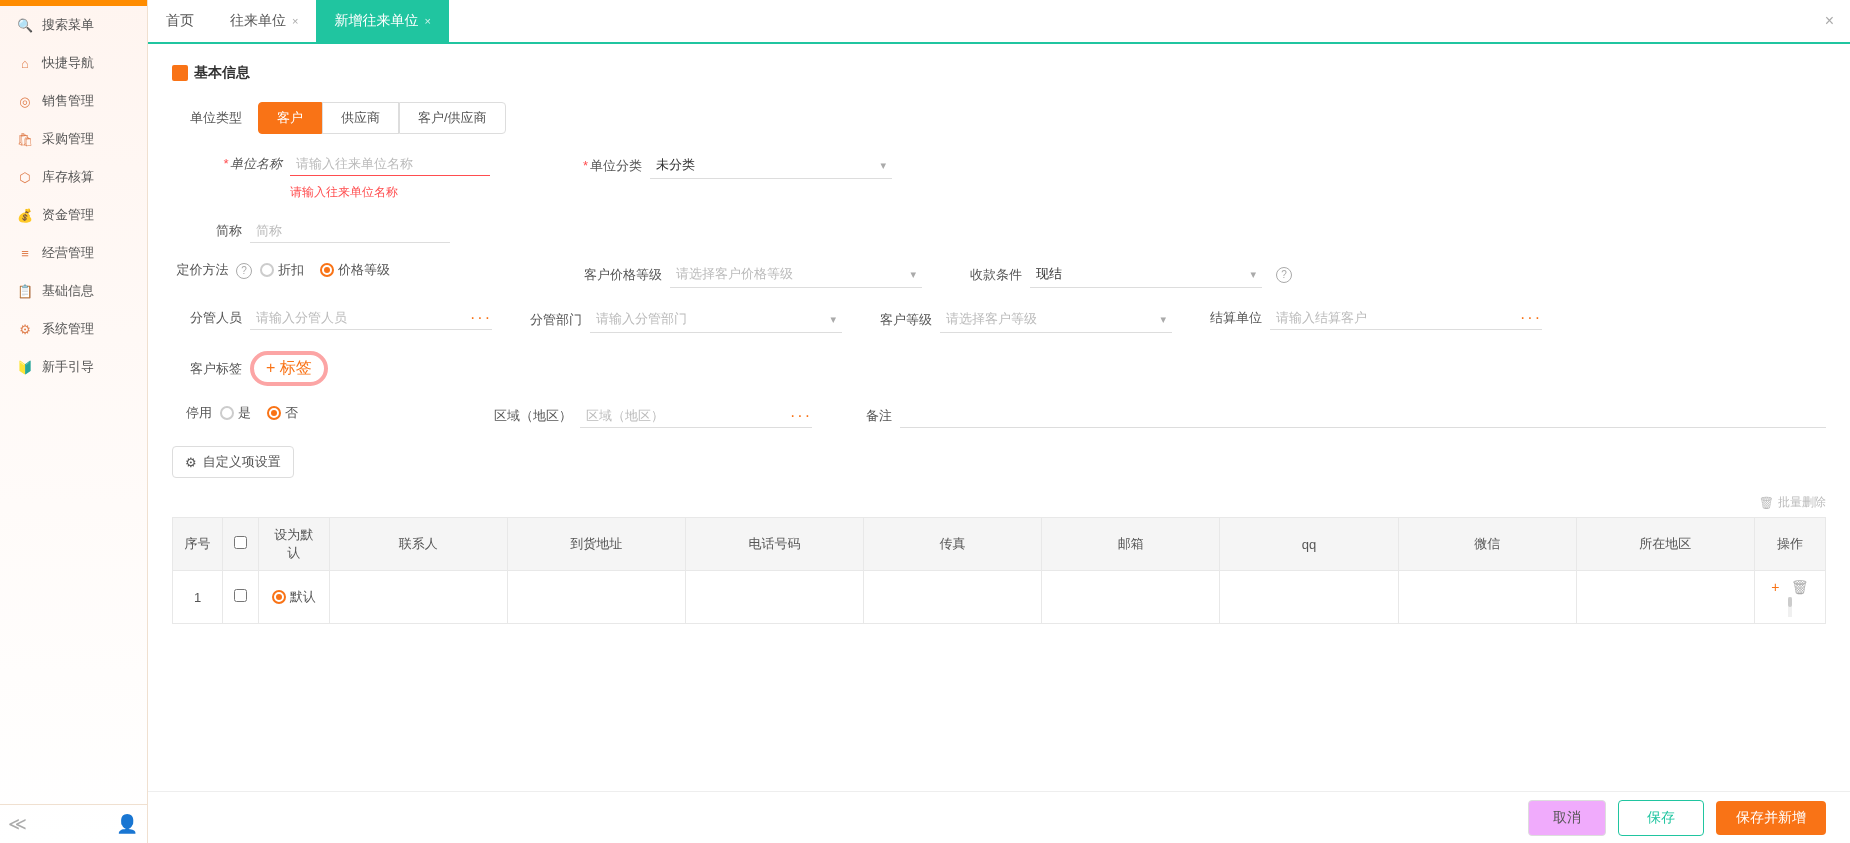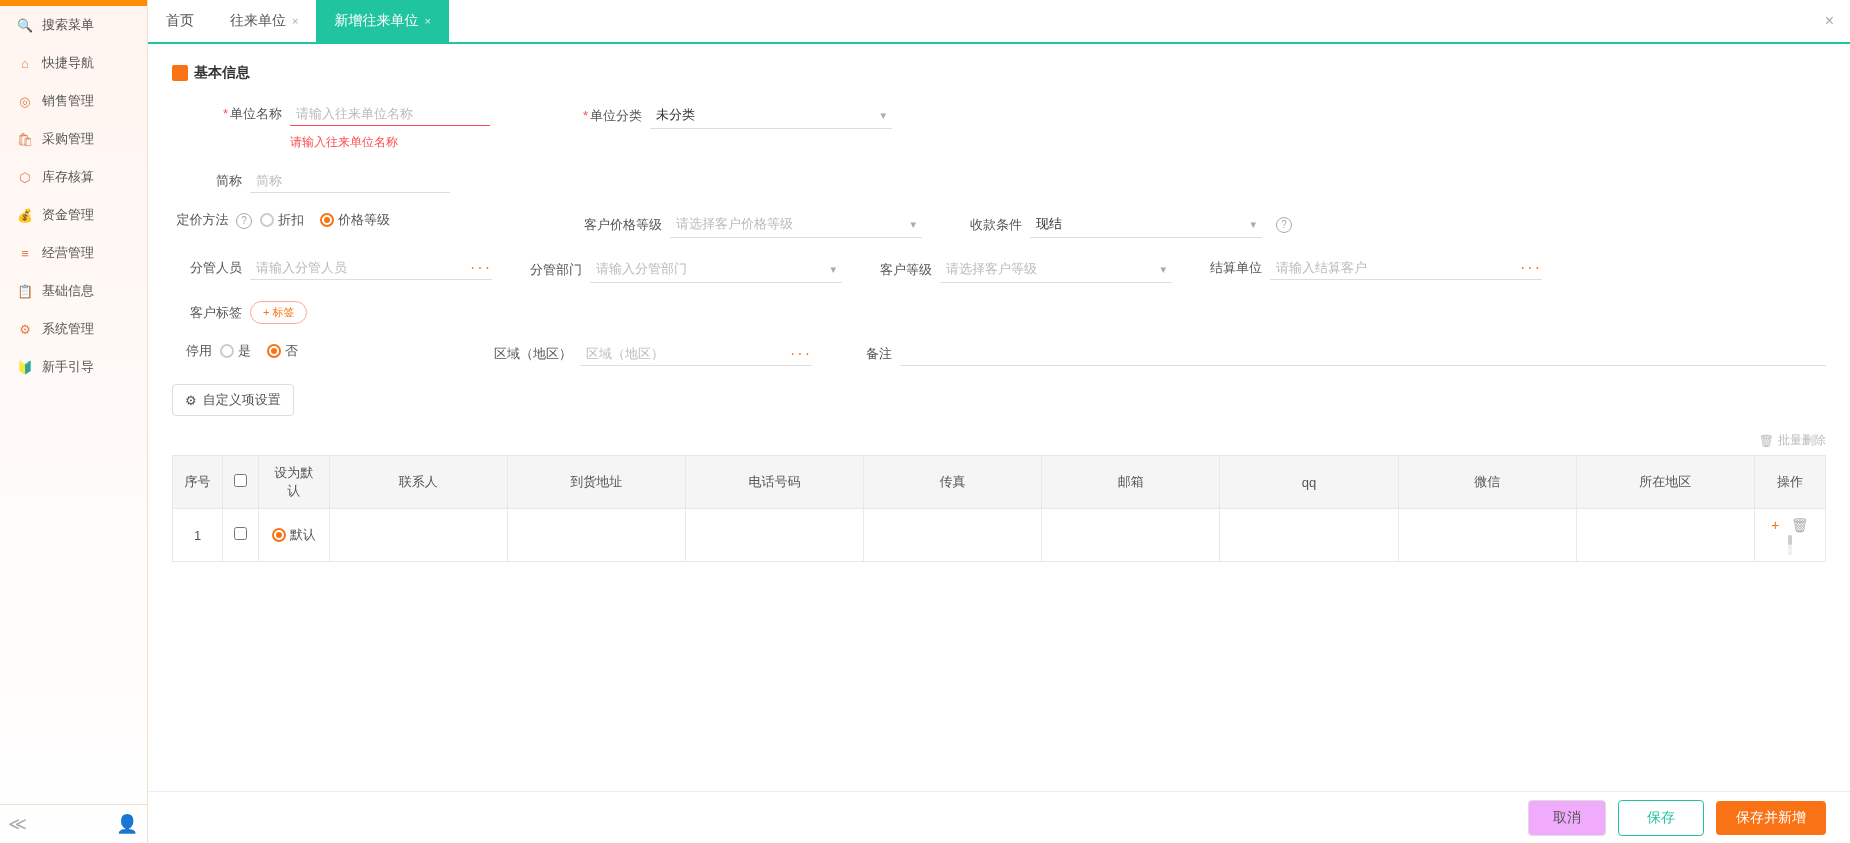--- a/index.html
+++ b/index.html
@@ -233,25 +233,25 @@
     
     .more-dots {
       color: #f97316;
       cursor: pointer;
       font-size: 16px;
       letter-spacing: 2px;
     }
 
     
     .tag-btn {
-      border: 1px solid #fca5a5;
+      border: 4px solid #fca5a5;
       color: #f97316;
       border-radius: 20px;
       padding: 3px 12px;
-      font-size: 11px;
+      font-size: 16px;
       cursor: pointer;
       background: #fff;
     }
 
     
     .custom-settings-btn {
       display: flex;
       align-items: center;
       gap: 6px;
       border: 1px solid #ddd;
@@ -462,28 +462,38 @@
     <div class="tab-close-all">×</div>
   </div>
 
   <div class="content-area">
 
     <div class="section-header">
       <span class="section-icon"></span>
       <span>基本信息</span>
     </div>
 
+    <div class="form-row">
+      <div class="form-group" style="align-items:center;">
+        <span class="form-label" style="min-width:70px;">单位类型</span>
+        <div class="unit-type-group">
+          <button class="unit-btn active">客户</button>
+          <button class="unit-btn">供应商</button>
+          <button class="unit-btn">客户/供应商</button>
+        </div>
+      </div>
+    </div>
 
     <div class="form-row">
 
       <div style="width:40px;"></div>
 
       <div class="form-group" style="flex-direction:column;align-items:flex-start;max-width:320px;">
         <div style="display:flex;align-items:center;gap:8px;width:100%;">
-          <span class="form-label" style="min-width:70px;">
+          <span class="form-label" style="min-width:70px;font-style:italic;">
             <span class="required-star">*</span><span>单位名称</span>
           </span>
           <input class="form-input error" type="text" style="max-width: 200px;" placeholder="请输入往来单位名称">
         </div>
         <div style="padding-left:78px;">
           <span class="error-msg">请输入往来单位名称</span>
         </div>
       </div>
       <div style="width:40px;"></div>
 

